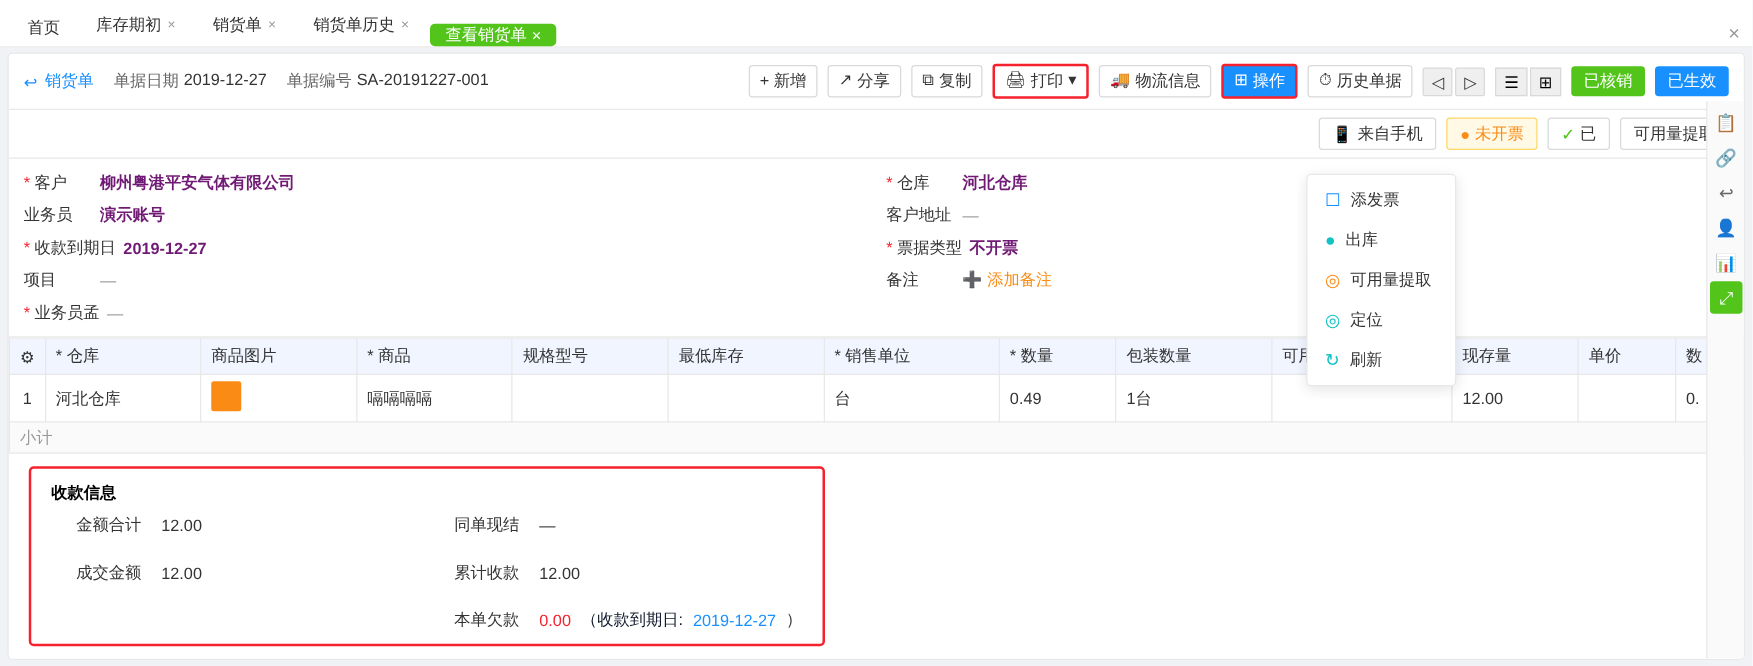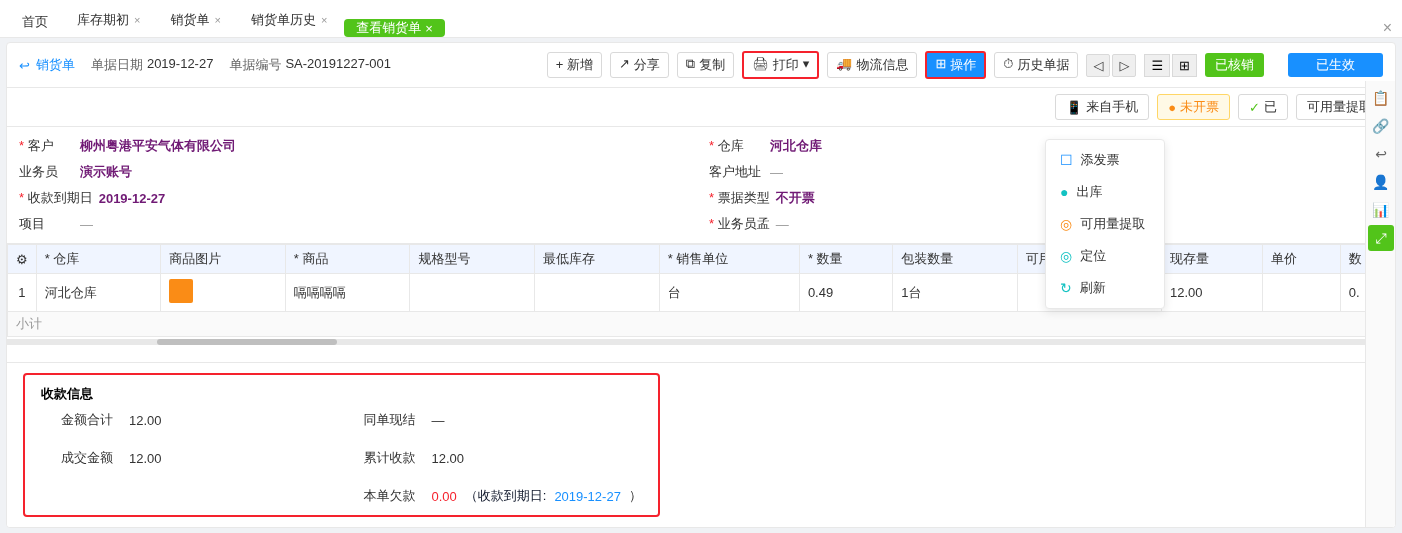--- a/index.html
+++ b/index.html
@@ -39,21 +39,21 @@
     
     .toolbar {
       display: flex; align-items: center; gap: 8px; margin-left: auto;
     }
     .btn-toolbar {
       display: flex; align-items: flex-start; gap: 4px; padding: 3px 8px;
       border: 1px solid #d9d9d9; border-radius: 3px; cursor: pointer;
       font-size: 12px; color: #333; background: #fff; white-space: nowrap;
     }
     .btn-status-green { background: #52c41a; color: #fff; border-color: #52c41a; padding: 3px 10px; border-radius: 3px; }
-    .btn-status-blue { background: #1890ff; color: #fff; border-color: #1890ff; padding: 3px 28px; border-radius: 3px; margin-left: 16px; }
+    .btn-status-blue { background: #1890ff; color: #fff; border-color: #1890ff; padding: 3px 10px; border-radius: 3px; }
     .nav-arrows { display: flex; gap: 2px; }
     .nav-arrow { padding: 3px 6px; border: 1px solid #d9d9d9; border-radius: 2px; cursor: pointer; color: #333; }
     .view-toggle { display: flex; gap: 2px; }
     .view-btn { padding: 3px 6px; border: 1px solid #d9d9d9; cursor: pointer; }
 
     
     .action-row {
       display: flex; align-items: center; padding: 6px 12px; gap: 8px; border-bottom: 1px solid #e8e8e8;
     }
     .btn-action {
@@ -263,20 +263,24 @@
       <span class="form-label required">收款到期日</span>
       <span class="form-value">2019-12-27</span>
     </div>
     <div class="form-row">
       <span class="form-label required">票据类型</span>
       <span class="form-value">不开票</span>
     </div>
     <div class="form-row">
       <span class="form-label">项目</span>
       <span class="form-dashes">—</span>
+    </div>
+    <div class="form-row">
+      <span class="form-label">备注</span>
+      <span style="color:#fa8c16;cursor:pointer;">➕ <span>添加备注</span></span>
     </div>
     <div class="form-row">
       <span class="form-label required">业务员孟</span>
       <span class="form-dashes">—</span>
     </div>
   </div>
 
   <div class="table-wrap">
     <table class="data-table">
       <thead>

